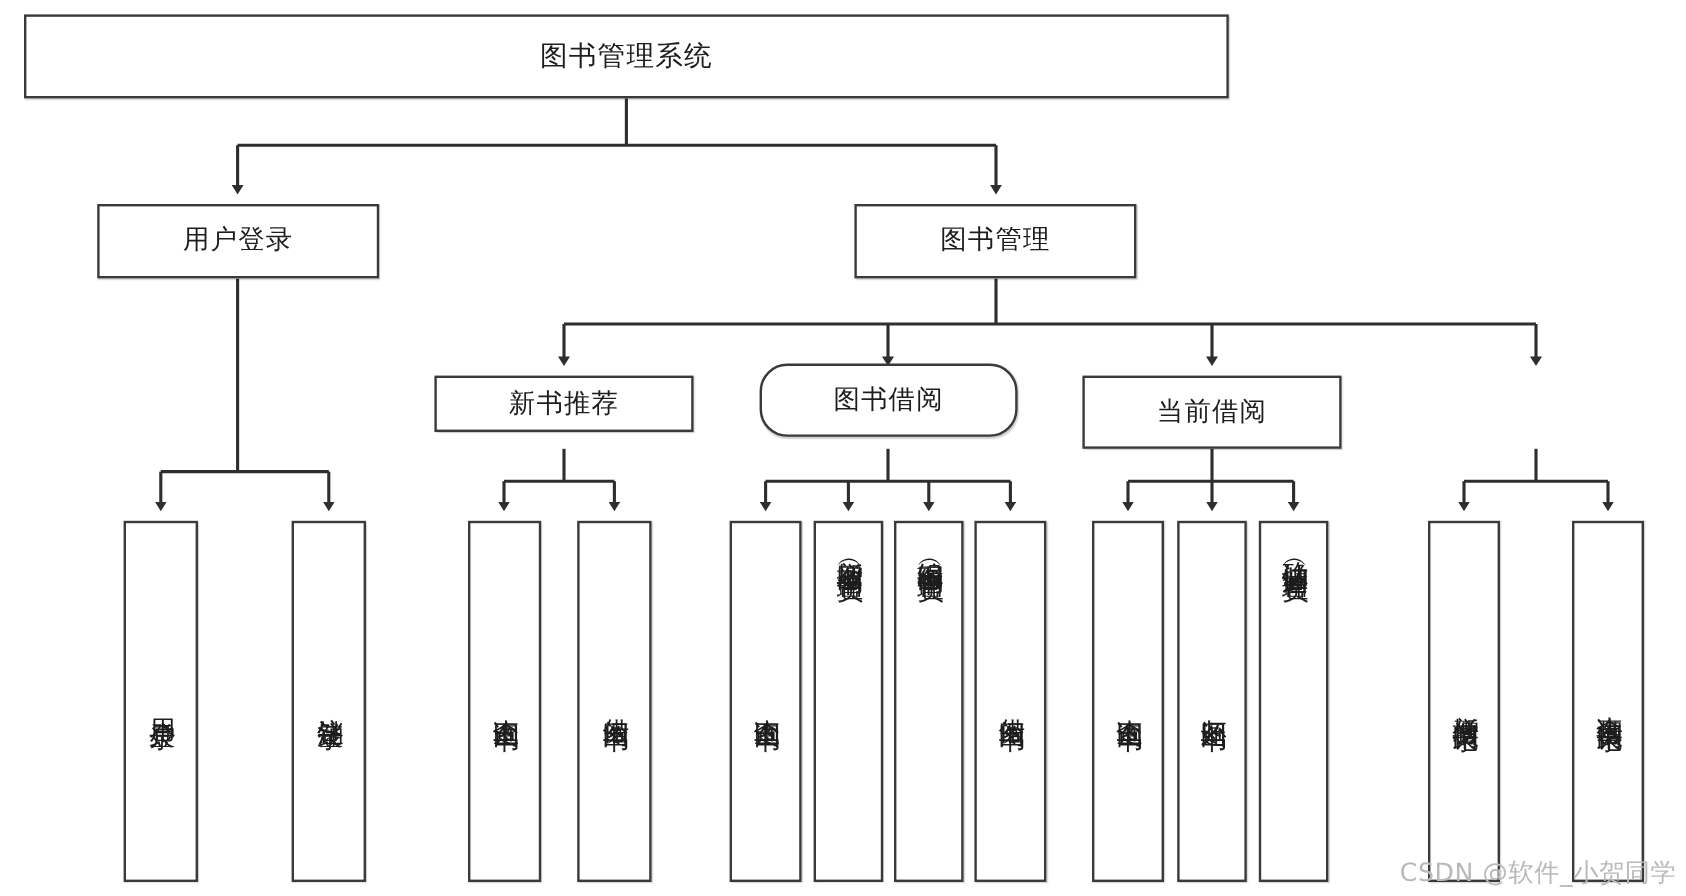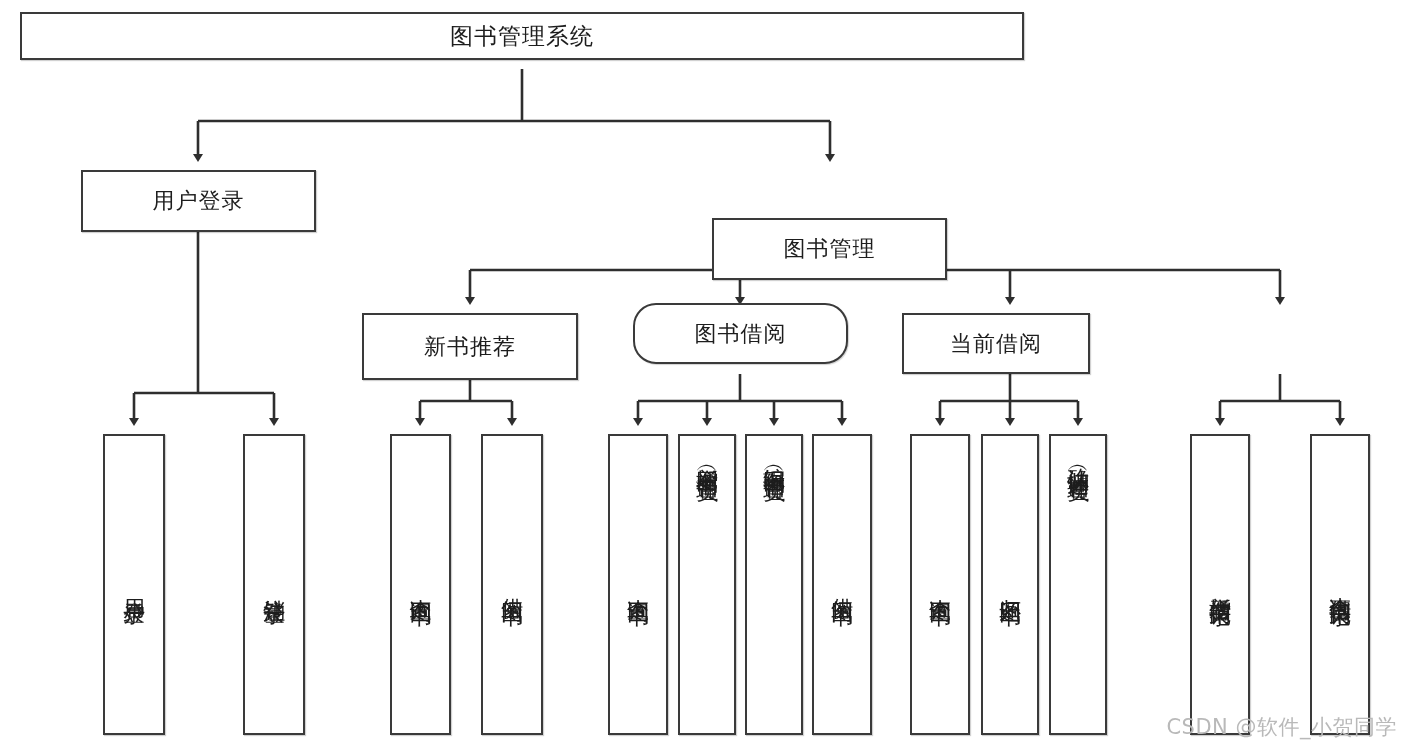--- a/index.html
+++ b/index.html
@@ -117,38 +117,38 @@
       <path d="M1010,401 L1010,422" marker-end="url(#arrow)"></path>
       <path d="M1078,401 L1078,422" marker-end="url(#arrow)"></path>
 
       <path d="M1280,374 L1280,401"></path>
       <path d="M1220,401 L1340,401"></path>
       <path d="M1220,401 L1220,422" marker-end="url(#arrow)"></path>
       <path d="M1340,401 L1340,422" marker-end="url(#arrow)"></path>
     </g>
   </svg>
 
-  <div class="node root" style="left: 20px; top: 12px; width: 1004px; height: 48px;">
+  <div class="node root" style="left: 20px; top: 12px; width: 1004px; height: 70px;">
     <span class="node-label">图书管理系统</span>
   </div>
 
   <div class="node lvl2" style="left: 81px; top: 170px; width: 235px; height: 62px;">
     <span class="node-label">用户登录</span>
   </div>
-  <div class="node lvl2" style="left: 712px; top: 170px; width: 235px; height: 62px; margin-top: 48px;">
+  <div class="node lvl2" style="left: 712px; top: 170px; width: 235px; height: 62px;">
     <span class="node-label">图书管理</span>
   </div>
 
-  <div class="node lvl3" style="left: 362px; top: 313px; width: 216px; height: 67px;">
+  <div class="node lvl3" style="left: 362px; top: 313px; width: 216px; height: 47px;">
     <span class="node-label">新书推荐</span>
   </div>
   <div class="node lvl3" style="left: 633px; top: 303px; width: 215px; height: 61px; border-radius: 23px;">
     <span class="node-label">图书借阅</span>
   </div>
-  <div class="node lvl3" style="left: 902px; top: 313px; width: 188px; height: 61px;">
+  <div class="node lvl3" style="left: 902px; top: 313px; width: 216px; height: 61px;">
     <span class="node-label">当前借阅</span>
   </div>
 
   <div id="leaf-layer">
       <div class="node leaf centered" style="left: 103px; top: 434px; width: 62px; height: 301px;">
         <span class="node-label">用户登录</span>
       </div>
       <div class="node leaf centered" style="left: 243px; top: 434px; width: 62px; height: 301px;">
         <span class="node-label">注销登录</span>
       </div>

